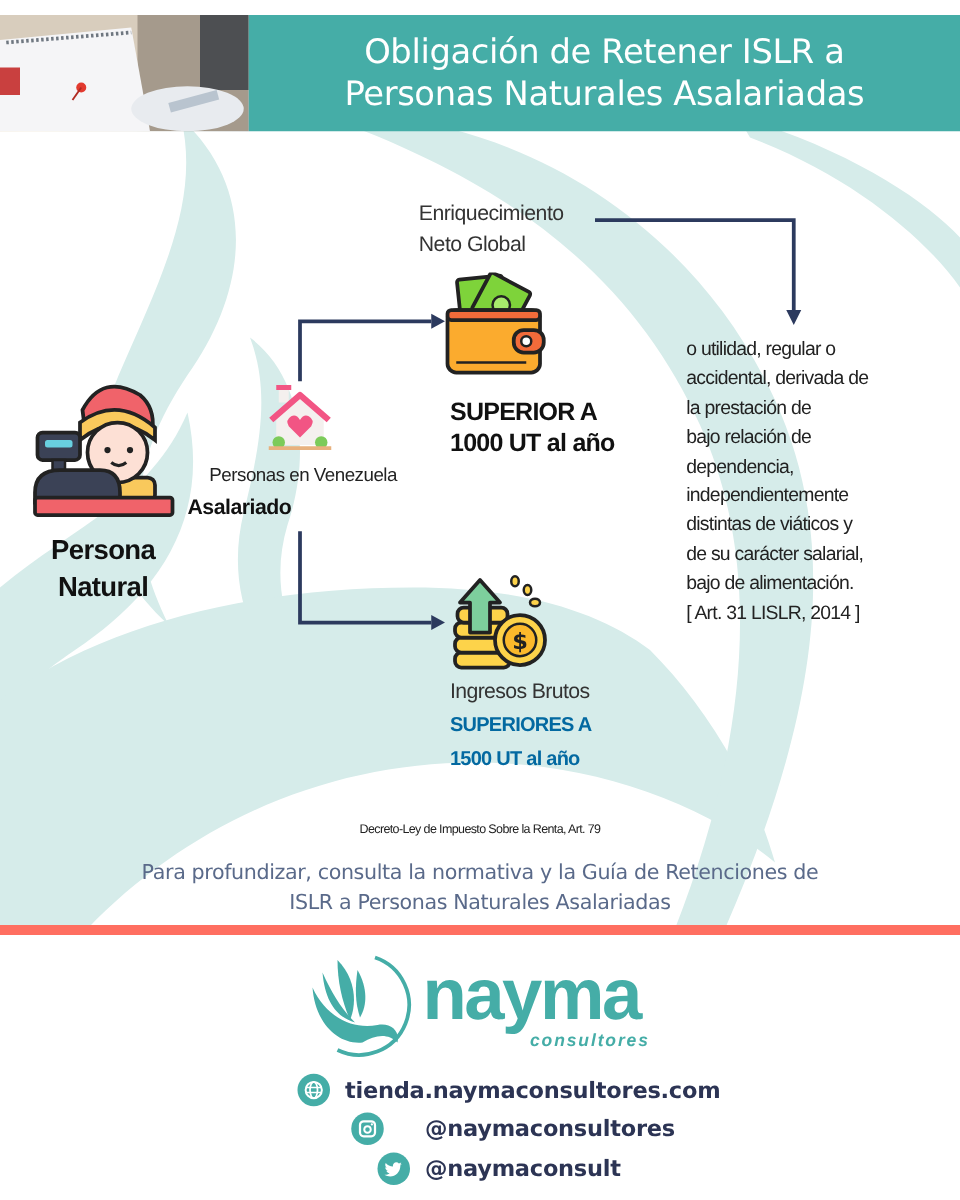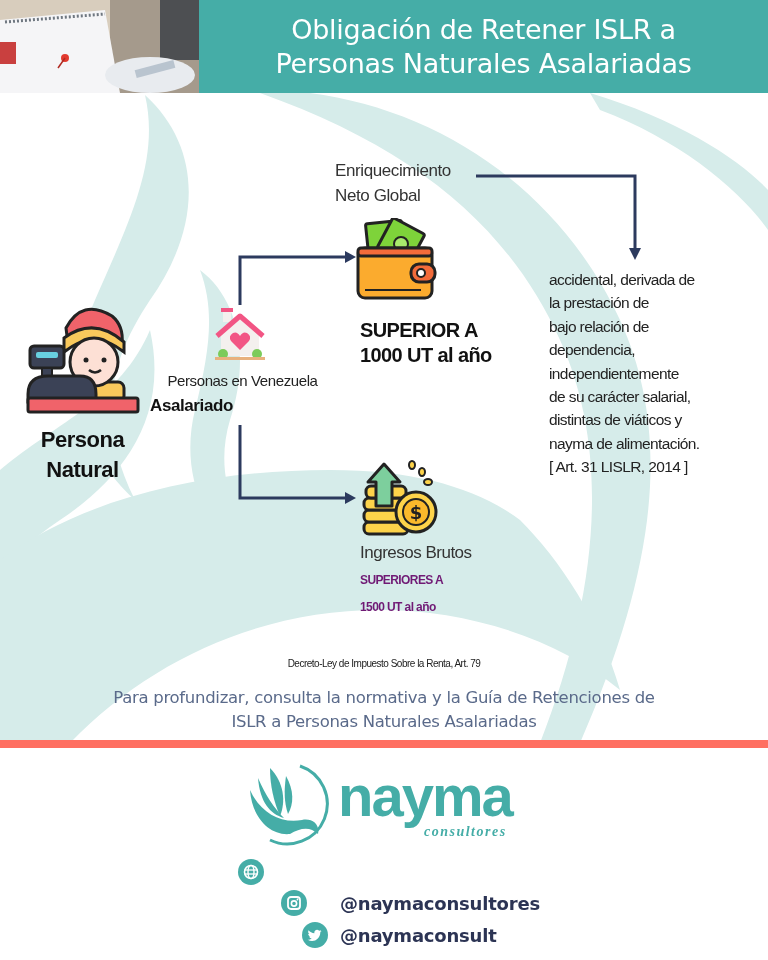--- a/index.html
+++ b/index.html
@@ -2,50 +2,50 @@
 <html><head>
 <meta charset="utf-8">
 <style>
   * { box-sizing: border-box; margin: 0; padding: 0; }
   html, body { width: 768px; height: 960px; overflow: hidden; background: #ffffff; }
   body { position: relative; font-family: "Liberation Sans", sans-serif; color: #1a1a1a; }
 
   .bg-swoosh { position: absolute; left: 0; top: 93px; width: 768px; height: 650px; z-index: 0; }
 
   
-  .header { position: absolute; left: 0; top: 0; width: 768px; height: 93px; z-index: 2; }
+  .header { position: absolute; left: 0; top: 12px; width: 768px; height: 93px; z-index: 2; }
   .header-photo { position: absolute; left: 0; top: 0; width: 199px; height: 93px; overflow: hidden;
     background: linear-gradient(135deg, #c9b79a 0%, #e8dccb 40%, #d4d2cf 70%, #8f9498 100%); }
   .header-band { position: absolute; left: 199px; top: 0; width: 569px; height: 93px; background: #45ada7;
     display: flex; flex-direction: column; align-items: center; justify-content: center; }
   .header-title { color: #ffffff; font-family: "DejaVu Sans", sans-serif; font-weight: 300; font-size: 27px;
     line-height: 34px; text-align: center; letter-spacing: -0.3px; font-weight: normal; }
 
   .abs { position: absolute; z-index: 3; }
   .narrow { font-family: "Liberation Sans Narrow", "Liberation Sans", sans-serif; }
 
   .persona-label { left: 20px; top: 425px; width: 125px; text-align: center; font-weight: bold; font-size: 22px; line-height: 30px; color: #111; letter-spacing: -0.5px; }
   .residente { left: 150px; top: 372px; width: 185px; text-align: center; font-size: 15px; color: #222; letter-spacing: -0.4px; }
   .asalariado { left: 150px; top: 396px; width: 185px; font-size: 17px; font-weight: bold; color: #111; letter-spacing: -0.4px; }
 
   .enriq { left: 335px; top: 158px; font-size: 17px; line-height: 25px; color: #333; letter-spacing: -0.4px; }
   .sup1 { left: 360px; top: 318px; font-size: 20px; line-height: 25px; font-weight: bold; color: #111; letter-spacing: -0.6px; }
   .ingresos { left: 360px; top: 540px; font-size: 17px; line-height: 25px; color: #333; letter-spacing: -0.5px; }
-  .sup2 { left: 360px; top: 567px; font-size: 12px; line-height: 27px; font-weight: bold; color: #701a75; letter-spacing: -0.6px; }
+  .sup2 { left: 360px; top: 567px; font-size: 16px; line-height: 27px; font-weight: bold; color: #0369a1; letter-spacing: -0.6px; }
 
   .definition { left: 549px; top: 268px; width: 190px; font-size: 15.5px; line-height: 23.4px; color: #222; letter-spacing: -0.6px; }
 
   .decreto { left: 0; top: 658px; width: 768px; text-align: center; font-size: 10px; color: #222; letter-spacing: -0.5px; }
   .profundizar { left: 40px; top: 686px; width: 688px; text-align: center; font-family: "DejaVu Sans", sans-serif; font-size: 16.5px; line-height: 24px; color: #5a6a8a; letter-spacing: -0.3px; }
 
   .coral-bar { position: absolute; left: 0; top: 740px; width: 768px; height: 8px; background: #ff6f61; z-index: 3; }
 
   .logo { left: 240px; top: 762px; width: 290px; height: 84px; }
   .logo-text { position: absolute; left: 98px; top: 4px; font-size: 58px; font-weight: bold; color: #45ada7; letter-spacing: -2px; line-height: 60px; }
-  .logo-sub { position: absolute; left: 184px; top: 62px; font-size: 14px; font-weight: bold; font-style: italic; color: #45ada7; letter-spacing: 1.5px; font-family: Liberation Serif, serif; }
+  .logo-sub { position: absolute; left: 184px; top: 62px; font-size: 14px; font-weight: bold; font-style: italic; color: #45ada7; letter-spacing: 1.5px; font-family: Liberation Sans, sans-serif; }
 
   .contact { display: flex; align-items: center; gap: 12px; }
   .contact-icon { width: 26px; height: 26px; border-radius: 50%; background: #45ada7; display: flex; align-items: center; justify-content: center; }
   .contact-text { font-family: "DejaVu Sans", sans-serif; font-weight: bold; font-size: 18px; color: #2c3454; letter-spacing: -0.2px; }
   .c1 { left: 238px; top: 859px; }
   .c2 { left: 281px; top: 890px; gap: 33px; }
   .c3 { left: 302px; top: 922px; }
 </style>
 </head>
 <body>
@@ -160,28 +160,29 @@
   <ellipse cx="62" cy="12" rx="3" ry="4" fill="#fdd34a" stroke="#222" stroke-width="2"></ellipse>
   <ellipse cx="68" cy="22" rx="4" ry="3" fill="#fdd34a" stroke="#222" stroke-width="2"></ellipse>
 </svg>
 <div class="abs ingresos narrow">Ingresos Brutos</div>
 <div class="abs sup2 narrow">
   <div>SUPERIORES A</div>
   <div>1500 UT al año</div>
 </div>
 
 <div class="abs definition narrow">
+  <div>o utilidad, regular o</div>
   <div>accidental, derivada de</div>
   <div>la prestación de</div>
   <div>bajo relación de</div>
   <div>dependencia,</div>
   <div>independientemente</div>
+  <div>distintas de viáticos y</div>
   <div>de su carácter salarial,</div>
-  <div>distintas de viáticos y</div>
-  <div>nayma de alimentación.</div>
+  <div>bajo de alimentación.</div>
   <div>[ Art. 31 LISLR, 2014 ]</div>
 </div>
 
 <div class="abs decreto narrow">Decreto-Ley de Impuesto Sobre la Renta, Art. 79</div>
 <div class="abs profundizar">
   <div>Para profundizar, consulta la normativa y la Guía de Retenciones  de</div>
   <div>ISLR a Personas Naturales Asalariadas</div>
 </div>
 
 <div class="coral-bar"></div>
@@ -200,20 +201,21 @@
 
 <div class="abs contact c1">
   <span class="contact-icon">
     <svg width="16" height="16" viewBox="0 0 16 16">
         <circle cx="8" cy="8" r="6.5" fill="none" stroke="#fff" stroke-width="1.6"></circle>
         <ellipse cx="8" cy="8" rx="3" ry="6.5" fill="none" stroke="#fff" stroke-width="1.4"></ellipse>
         <line x1="1.5" y1="6" x2="14.5" y2="6" stroke="#fff" stroke-width="1.3"></line>
         <line x1="1.5" y1="10" x2="14.5" y2="10" stroke="#fff" stroke-width="1.3"></line>
       </svg>
   </span>
+  <span class="contact-text">tienda.naymaconsultores.com</span>
 </div>
 <div class="abs contact c2">
   <span class="contact-icon">
     <svg width="16" height="16" viewBox="0 0 16 16">
         <rect x="2" y="2" width="12" height="12" rx="3" fill="none" stroke="#fff" stroke-width="1.8"></rect>
         <circle cx="8" cy="8.5" r="2.6" fill="none" stroke="#fff" stroke-width="1.6"></circle>
         <circle cx="11.5" cy="4.5" r="0.9" fill="#fff"></circle>
       </svg>
   </span>
   <span class="contact-text">@naymaconsultores</span>

